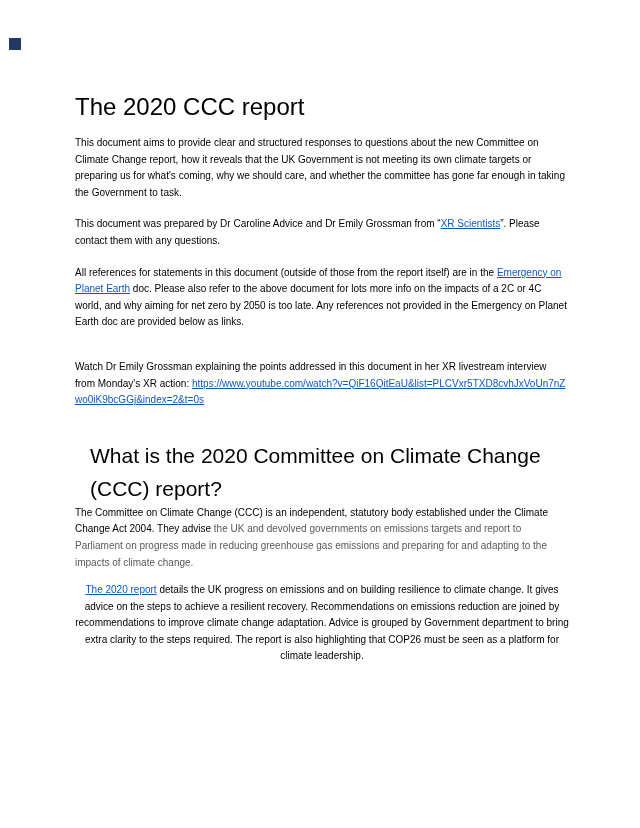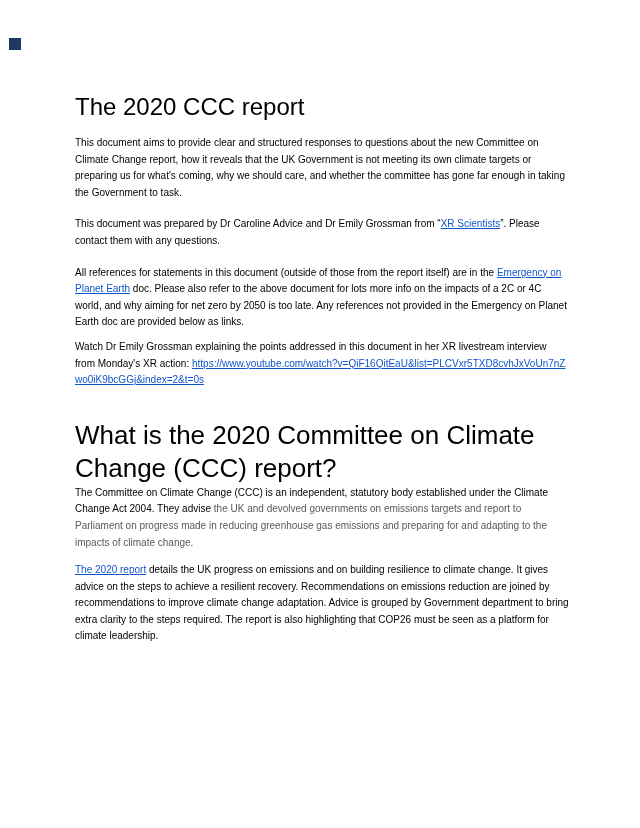--- a/index.html
+++ b/index.html
@@ -27,43 +27,43 @@
     background: #1f3864;
   }
   .doc-title {
     font-size: 24px;
     font-weight: 400;
     color: #000000;
     line-height: 1.25;
     margin: 0 0 13px 0;
   }
   .h2 {
-    font-size: 26px;
+    font-size: 21px;
     font-weight: 400;
     color: #000000;
     line-height: 33px;
-    margin: 30px 0 0 0;
+    margin: 30px 0 0 15px;
   }
   .h3 {
     font-size: 13.5px;
     font-weight: 400;
     color: #616161;
     line-height: 18px;
     margin: 26px 0 8px 0;
   }
   .body-para {
     font-size: 10px;
     line-height: 16.6px;
     color: #000000;
     margin: 0 0 15px 0;
     overflow-wrap: break-word;
   }
-  .body-para.gap-after-lg { margin-bottom: 8px; }
+  .body-para.gap-after-lg { margin-bottom: 28px; }
   .body-para.tight { margin-bottom: 11px; }
-  .body-para.no-gap { margin-bottom: 0; }
+  .body-para.no-gap { margin-bottom: 0; text-align: center; }
   .link {
     color: #1155cc;
     text-decoration: underline;
     cursor: pointer;
   }
   .link.break-all {
     word-break: break-all;
   }
   .muted {
     color: #595959;

